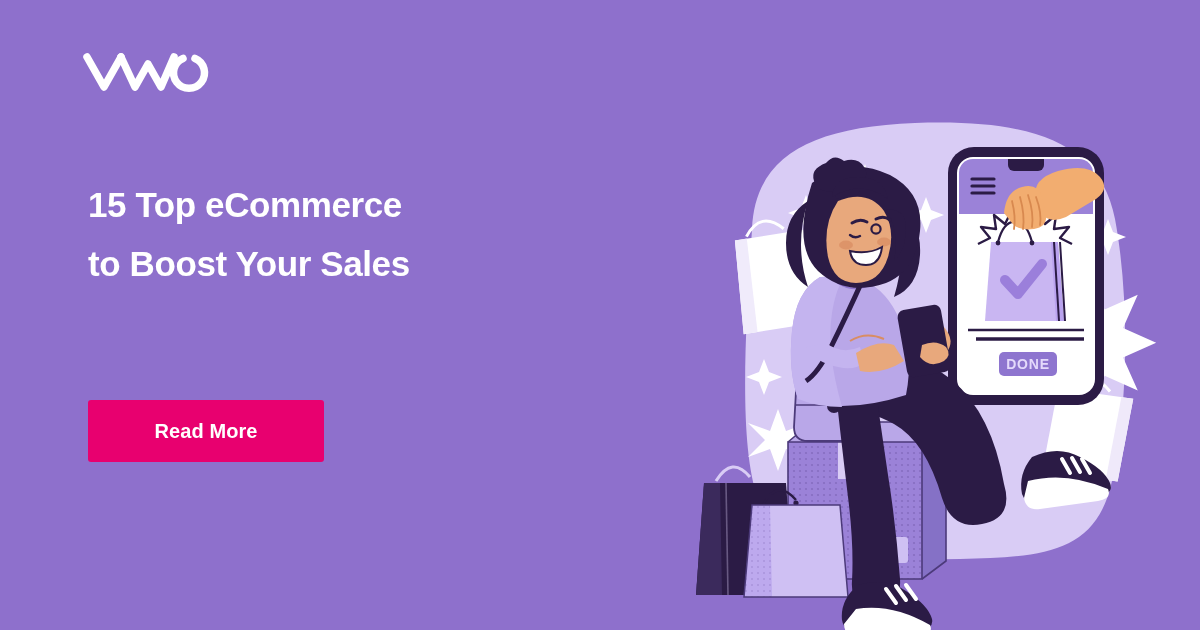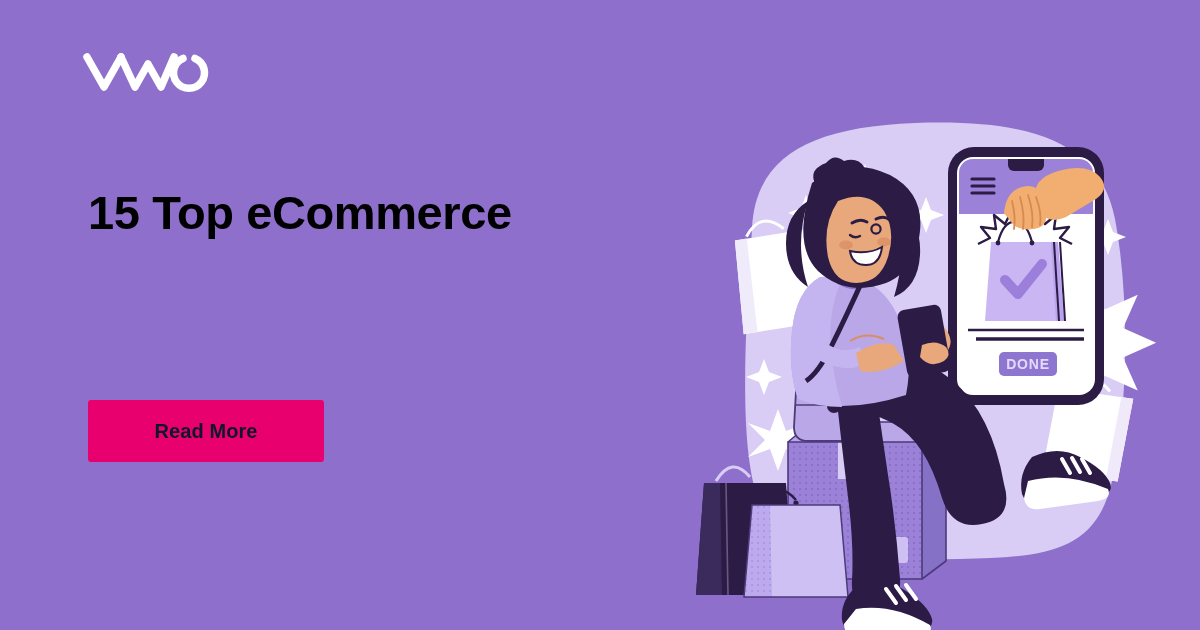--- a/index.html
+++ b/index.html
@@ -10,30 +10,30 @@
   }
   #card{position:relative;width:1200px;height:630px;background:#8e70cc;overflow:hidden;}
 
   
   #logo{position:absolute;left:82px;top:46px;width:130px;height:48px;}
   #logo svg{display:block;}
 
   
   #headline{
     position:absolute;left:88px;top:152px;width:610px;
-    color:#000000;font-size:47px;font-weight:bold;line-height:59px;
+    color:#ffffff;font-size:35px;font-weight:bold;line-height:59px;
     letter-spacing:-0.4px;
   }
   #headline .ln{display:block;white-space:nowrap;}
 
   
   #cta{
     position:absolute;left:88px;top:400px;width:236px;height:62px;
     background:#e8006f;border:0;border-radius:3px;
-    color:#0f172a;font-size:20px;font-weight:bold;
+    color:#ffffff;font-size:20px;font-weight:bold;
     font-family:"Liberation Sans","DejaVu Sans",sans-serif;
     letter-spacing:0.1px;cursor:pointer;padding:0;
   }
 
   
   #illo{position:absolute;left:660px;top:109px;width:540px;height:535px;}
   #illo svg{display:block;width:540px;height:535px;}
 </style>
 </head>
 <body>
@@ -48,20 +48,21 @@
 
         <path d="M39 11 L53 41 L66 18 L79 41 L92 11"></path>
       </g>
 
       <path d="M113 12.5 a15.5 15.5 0 1 1 -12 0" fill="none" stroke="#ffffff" stroke-width="7.5" stroke-linecap="round"></path>
     </svg>
   </div>
 
   <h1 id="headline">
     <span class="ln">15 Top eCommerce</span>
+    <span class="ln">to Boost Your Sales</span>
   </h1>
 
   <button id="cta">Read More</button>
 
   <div id="illo">
     <svg viewBox="0 0 540 535" xmlns="http://www.w3.org/2000/svg">
       <defs>
         <pattern id="dots" width="6" height="6" patternUnits="userSpaceOnUse">
           <circle cx="2" cy="2" r="1.1" fill="#6f57a8" opacity="0.5"></circle>
         </pattern>

